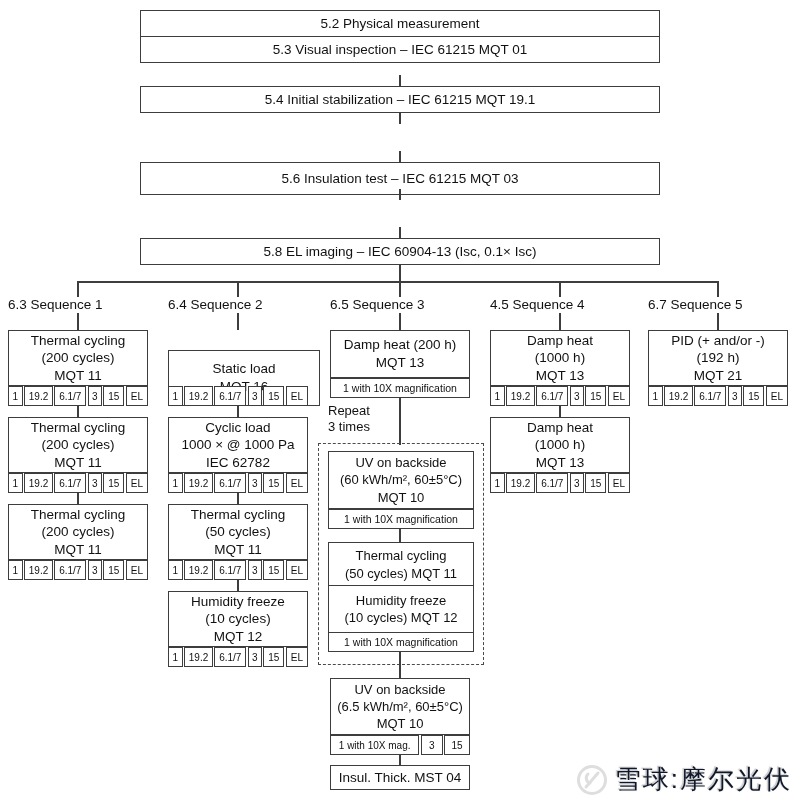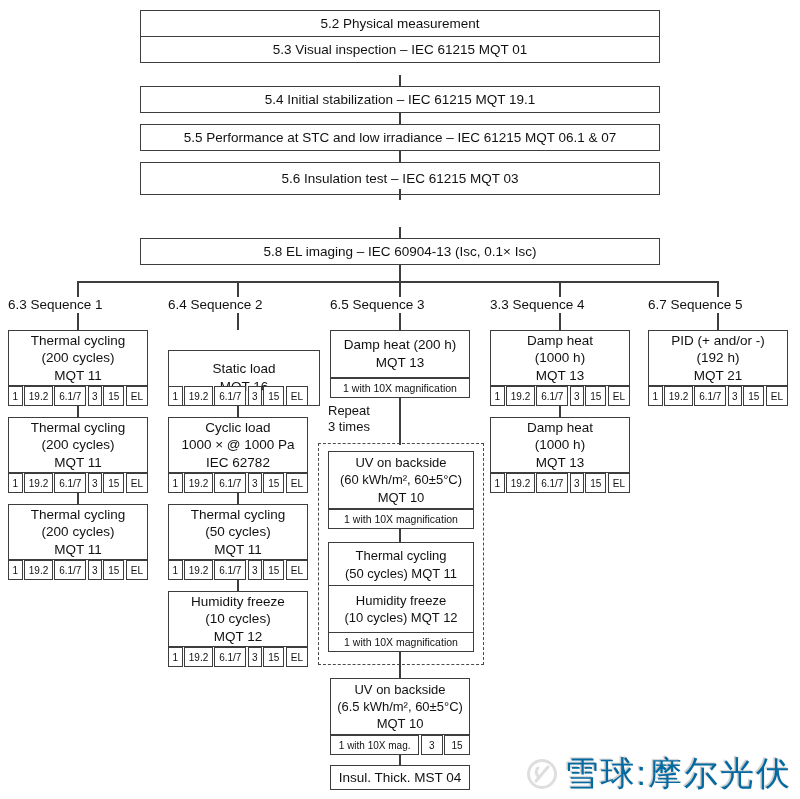--- a/index.html
+++ b/index.html
@@ -52,54 +52,53 @@
   }
   .stack .sbox + .sbox, .stack .snote{margin-top:-1.6px;}
   .stack .snote{
     box-sizing:border-box;border:1.4px solid #3d3d3d;background:#fff;
     display:flex;align-items:center;justify-content:center;font-size:10.5px;
   }
   .watermark{
     position:absolute;right:8px;bottom:2px;display:flex;align-items:center;gap:7px;
   }
   .wm-text{
-    font-size:34px;letter-spacing:2px;color:#0369a1;
+    font-size:26px;letter-spacing:2px;color:#0f172a;
     text-shadow:-1.5px -1.5px 1px #c7c7c7, 1px 1px 0 #fafafa;
   }
 </style>
 </head>
 <body>
 
 <div id="stage">
 
   <div class="box" style="left:140px;top:10px;width:520px;height:27px">5.2 Physical measurement</div>
   <div class="vline" style="left:399px;top:37px;height:11px"></div>
   <div class="box" style="left:140px;top:36px;width:520px;height:27px">5.3 Visual inspection – IEC 61215 MQT 01</div>
   <div class="vline" style="left:399px;top:75px;height:11px"></div>
   <div class="box" style="left:140px;top:86px;width:520px;height:27px">5.4 Initial stabilization – IEC 61215 MQT 19.1</div>
   <div class="vline" style="left:399px;top:113px;height:11px"></div>
-  <div class="box" style="left:140px;top:124px;width:520px;height:27px">5.5 Performance at STC and low irradiance – IEC 61215 MQT 06.1 &amp; 07</div>
   <div class="vline" style="left:399px;top:151px;height:11px"></div>
   <div class="box" style="left:140px;top:162px;width:520px;height:33px">5.6 Insulation test – IEC 61215 MQT 03</div>
   <div class="vline" style="left:399px;top:189px;height:11px"></div>
   <div class="vline" style="left:399px;top:227px;height:11px"></div>
   <div class="box" style="left:140px;top:238px;width:520px;height:27px">5.8 EL imaging – IEC 60904-13 (Isc, 0.1× Isc)</div>
 
   <div class="vline" style="left:399px;top:265px;height:17px"></div>
   <div class="hline" style="left:77px;top:281px;width:642px"></div>
   <div class="vline" style="left:77px;top:281px;height:16px"></div>
   <div class="vline" style="left:237px;top:281px;height:16px"></div>
   <div class="vline" style="left:399px;top:281px;height:16px"></div>
   <div class="vline" style="left:559px;top:281px;height:16px"></div>
   <div class="vline" style="left:717px;top:281px;height:16px"></div>
 
   <div class="seq-label" style="left:8px;top:297px">6.3 Sequence 1</div>
   <div class="seq-label" style="left:168px;top:297px">6.4 Sequence 2</div>
   <div class="seq-label" style="left:330px;top:297px">6.5 Sequence 3</div>
-  <div class="seq-label" style="left:490px;top:297px">3.3 Sequence 4</div>
+  <div class="seq-label" style="left:490px;top:297px">4.5 Sequence 4</div>
   <div class="seq-label" style="left:648px;top:297px">6.7 Sequence 5</div>
 
   <div class="vline" style="left:77px;top:313px;height:17px"></div>
   <div class="vline" style="left:237px;top:313px;height:17px"></div>
   <div class="vline" style="left:399px;top:313px;height:17px"></div>
   <div class="vline" style="left:559px;top:313px;height:17px"></div>
   <div class="vline" style="left:717px;top:313px;height:17px"></div>
 
   <div class="box" style="left:8px;top:330px;width:140px;height:56px">Thermal cycling
 (200 cycles)

